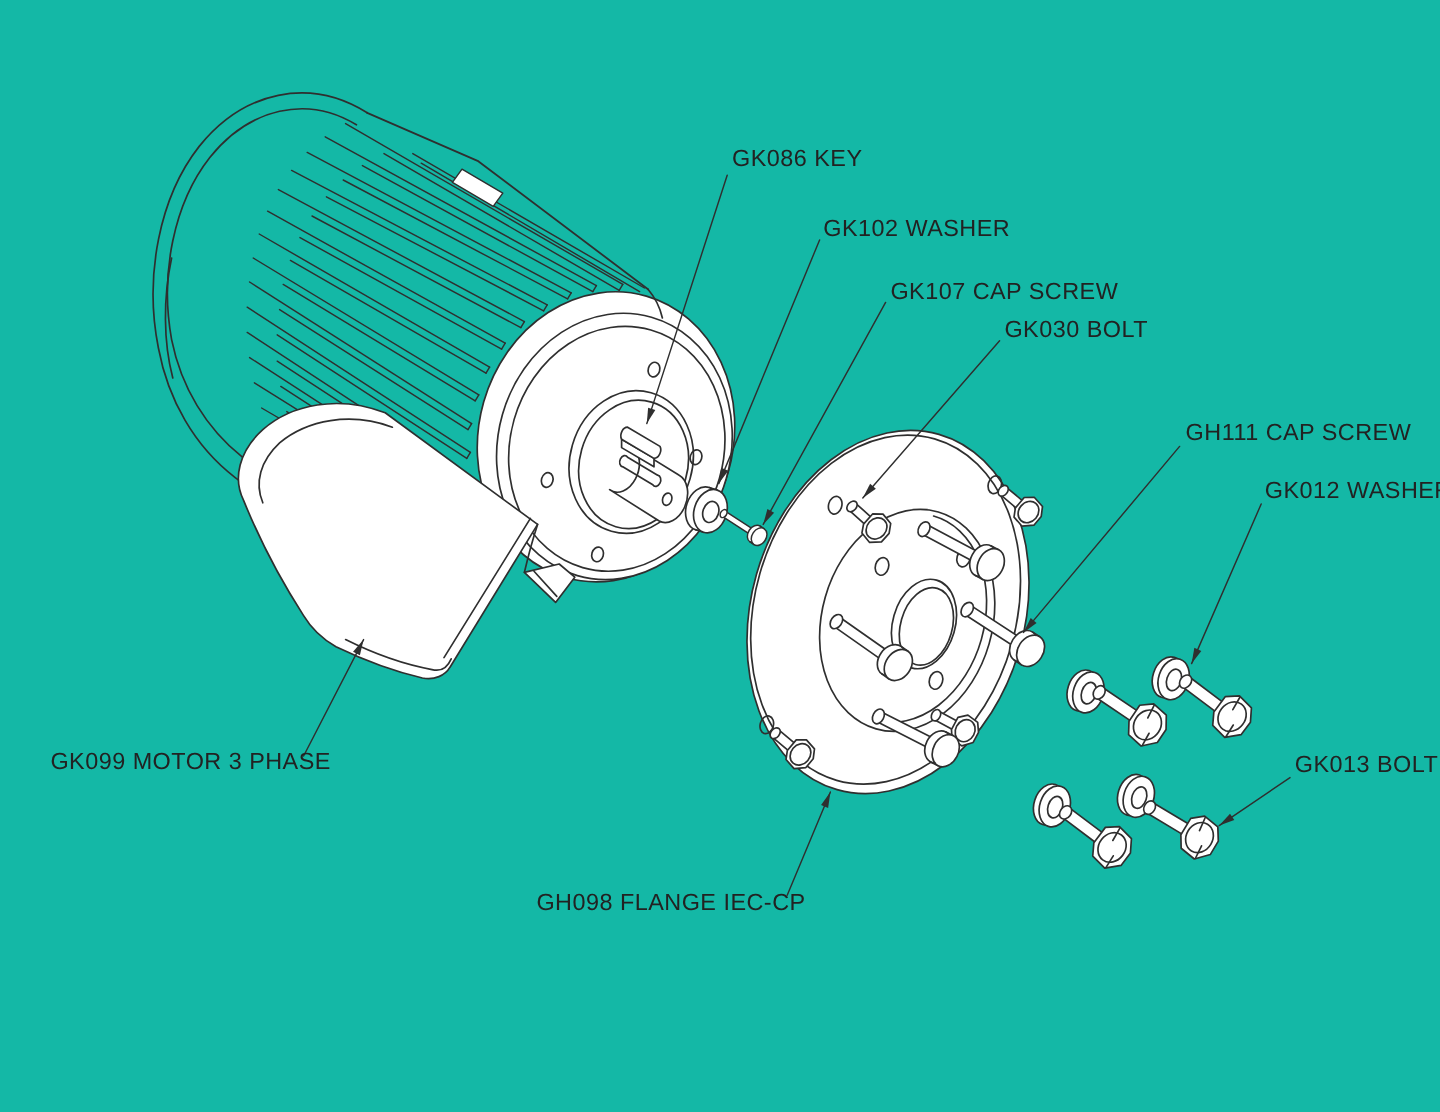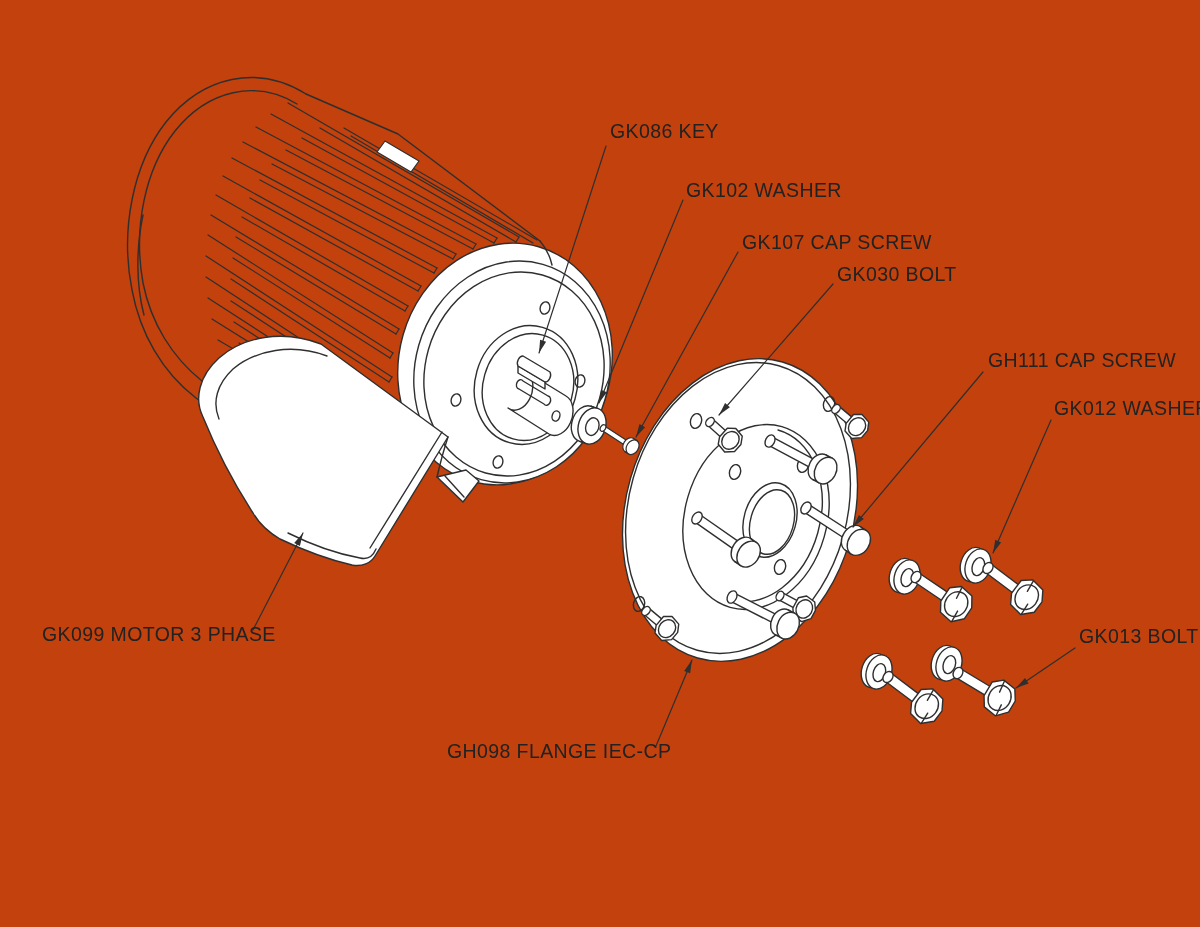--- a/index.html
+++ b/index.html
@@ -1,16 +1,16 @@
 <!DOCTYPE html>
 <html><head>
 <meta charset="utf-8">
 <style>
   html,body{margin:0;padding:0;background:#ffffff;}
-  .stage{width:1200px;height:927px;position:relative;background:#c2410c;overflow:hidden;}
+  .stage{width:1200px;height:927px;position:relative;background:#14b8a6;overflow:hidden;}
   svg{display:block;}
   text.callout{
     font-family:"Liberation Sans", sans-serif;
     font-size:19.5px;
     letter-spacing:0.4px;
     fill:#222222;
     stroke:none;
   }
 </style>
 </head>

